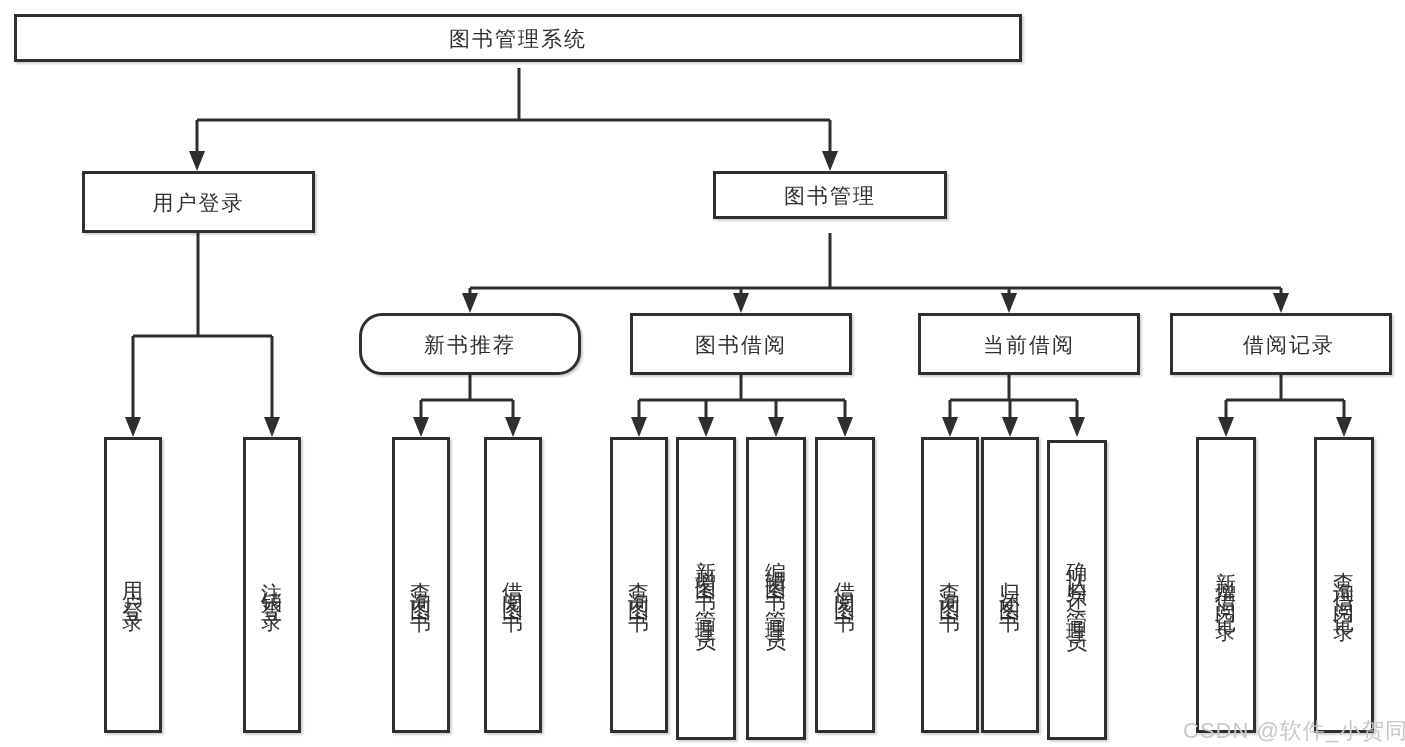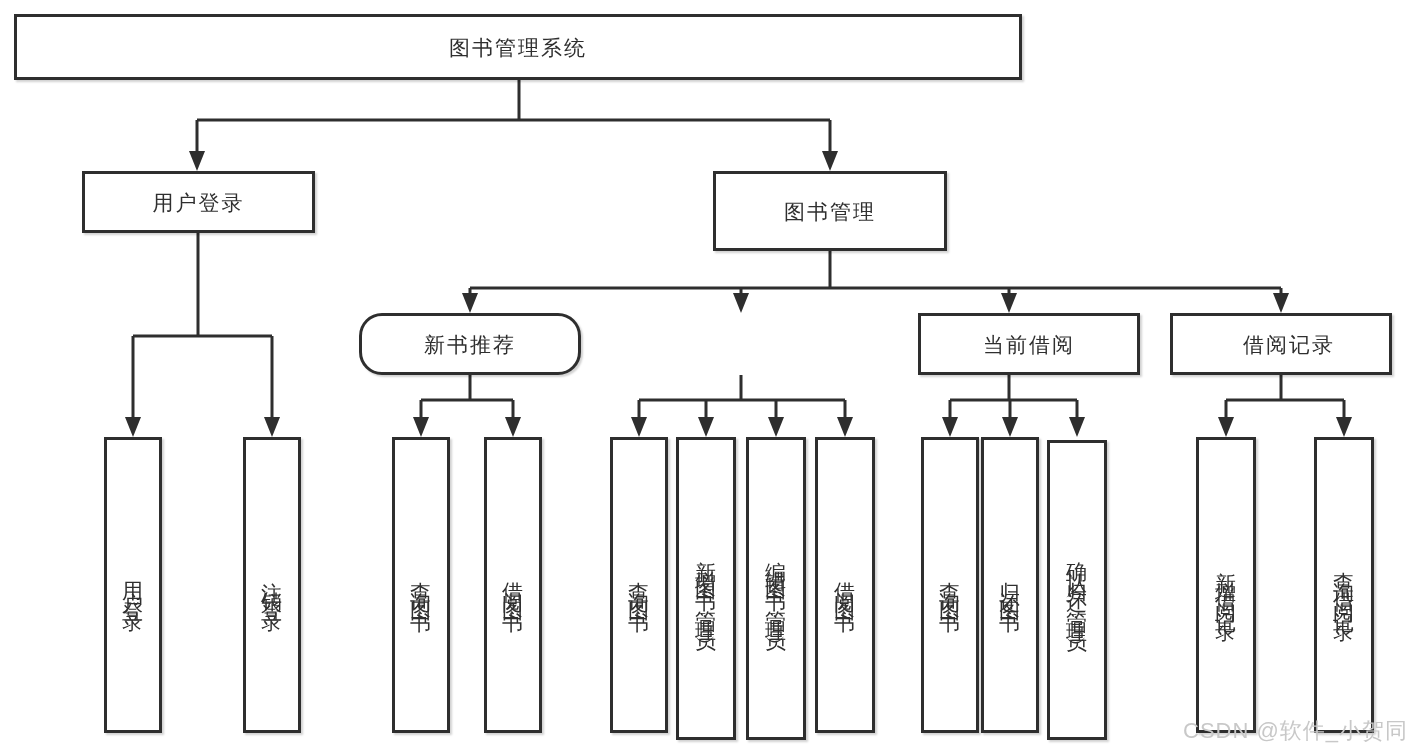--- a/index.html
+++ b/index.html
@@ -99,26 +99,27 @@
 
       <polygon points="942,417 958,417 950,437"></polygon>
       <polygon points="1002,417 1018,417 1010,437"></polygon>
       <polygon points="1069,417 1085,417 1077,437"></polygon>
 
       <polygon points="1218,417 1234,417 1226,437"></polygon>
       <polygon points="1336,417 1352,417 1344,437"></polygon>
     </g>
   </svg>
 
-  <div class="node h" style="left:14px; top:14px; width:1008px; height:66px;">图书管理系统</div>
+  <div class="node h" style="left:14px; top:14px; width:1008px; height:48px;">图书管理系统</div>
 
   <div class="node h" style="left:82px; top:171px; width:233px; height:62px;">用户登录</div>
-  <div class="node h" style="left:713px; top:171px; width:234px; height:80px;">图书管理</div>
+  <div class="node h" style="left:713px; top:171px; width:234px; height:48px;">图书管理</div>
 
   <div class="node h" style="left:359px; top:313px; width:222px; height:62px;border-radius:23px;">新书推荐</div>
+  <div class="node h" style="left:630px; top:313px; width:222px; height:62px;">图书借阅</div>
   <div class="node h" style="left:898px; top:313px; width:222px; height:62px;margin-left:20px;">当前借阅</div>
   <div class="node h" style="left:1170px; top:313px; width:222px; height:62px;padding-left:16px;">借阅记录</div>
 
   <div class="node v" style="left:104px; top:437px; width:58px; height:296px;">用户登录</div>
   <div class="node v" style="left:243px; top:437px; width:58px; height:296px;">注销登录</div>
 
   <div class="node v" style="left:392px; top:437px; width:58px; height:296px;">查询图书</div>
   <div class="node v" style="left:484px; top:437px; width:58px; height:296px;">借阅图书</div>
 
   <div class="node v" style="left:610px; top:437px; width:58px; height:296px;">查询图书</div>

